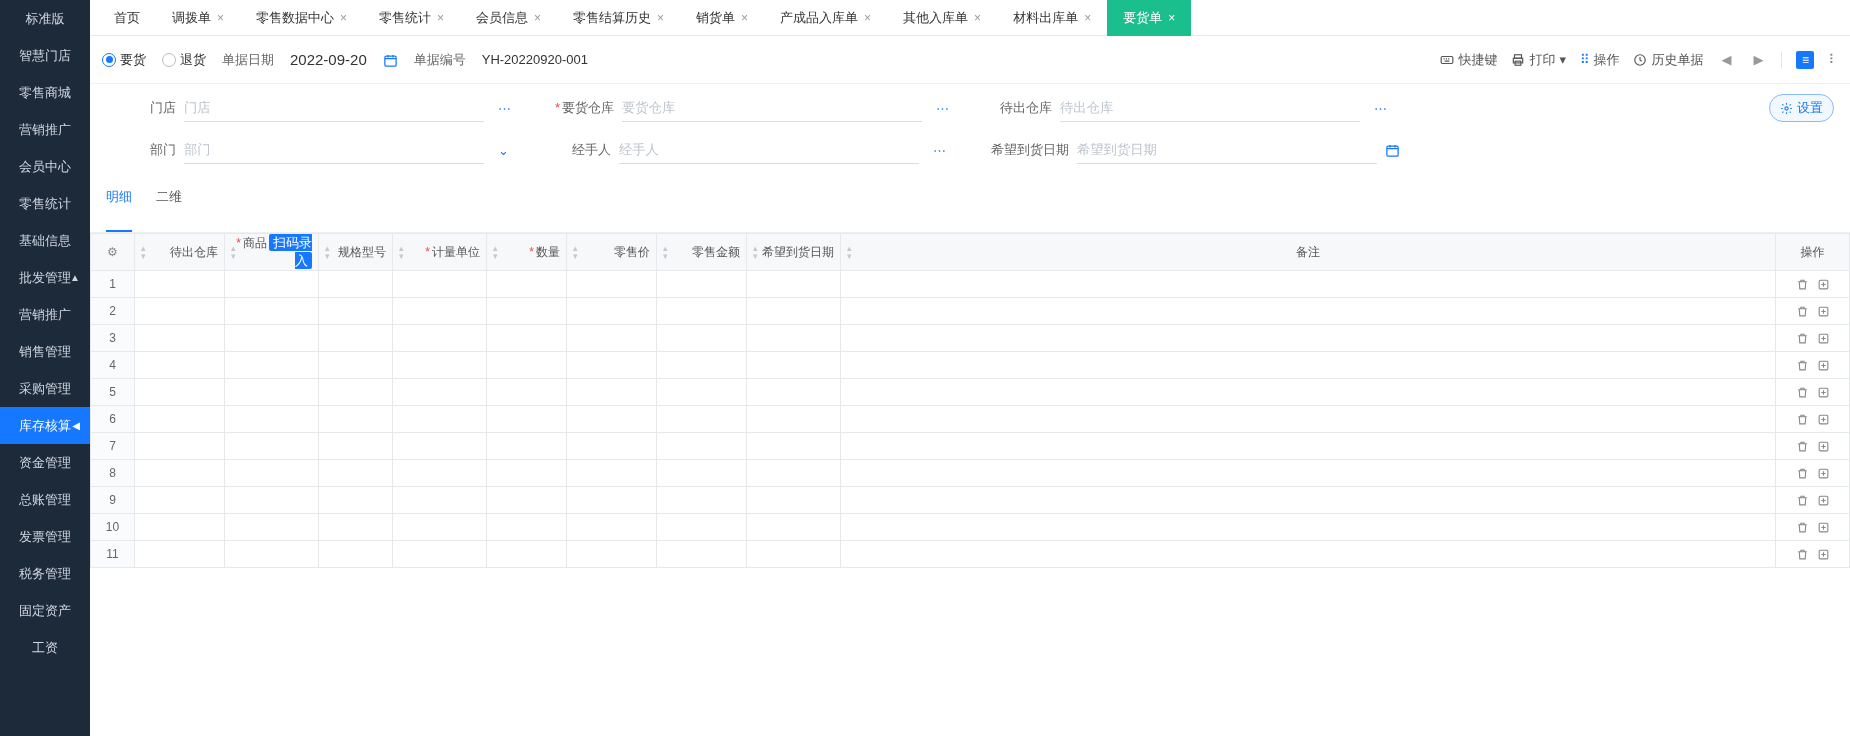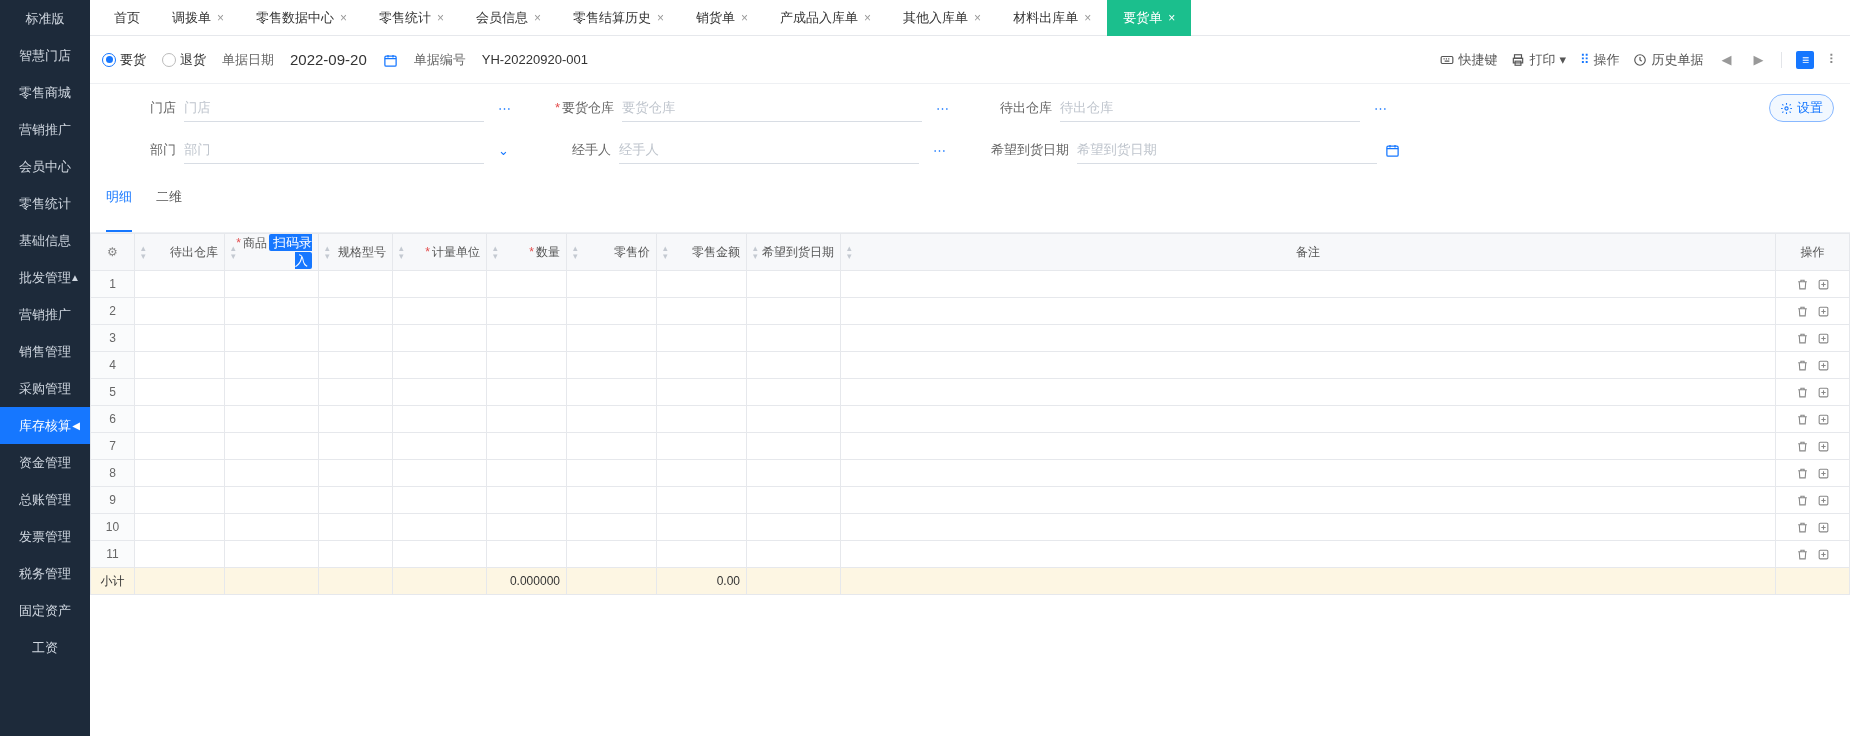--- a/index.html
+++ b/index.html
@@ -538,30 +538,17 @@
        <span><svg width="13" height="13" viewBox="0 0 24 24" fill="none" stroke="currentColor" stroke-width="2">
                       <path d="M4 7h16M9 7V4h6v3M6 7l1 13h10l1-13"></path>
                     </svg></span>
        <span><svg width="13" height="13" viewBox="0 0 24 24" fill="none" stroke="currentColor" stroke-width="2">
                       <rect x="4" y="4" width="16" height="16" rx="2"></rect>
                       <path d="M12 8v8M8 12h8"></path>
                     </svg></span>
      </div>
               </td>
             </tr>
-            <tr class="subtotal">
-              <td class="center">小计</td>
-              <td></td>
-              <td></td>
-              <td></td>
-              <td></td>
-  <td class="right">0.000000</td>
-              <td></td>
-  <td class="right">0.00</td>
-              <td></td>
-              <td></td>
-              <td></td>
-            </tr>
           </tbody>
       </table>
     </div>
   </div>
 </div>
 
 </body></html>

